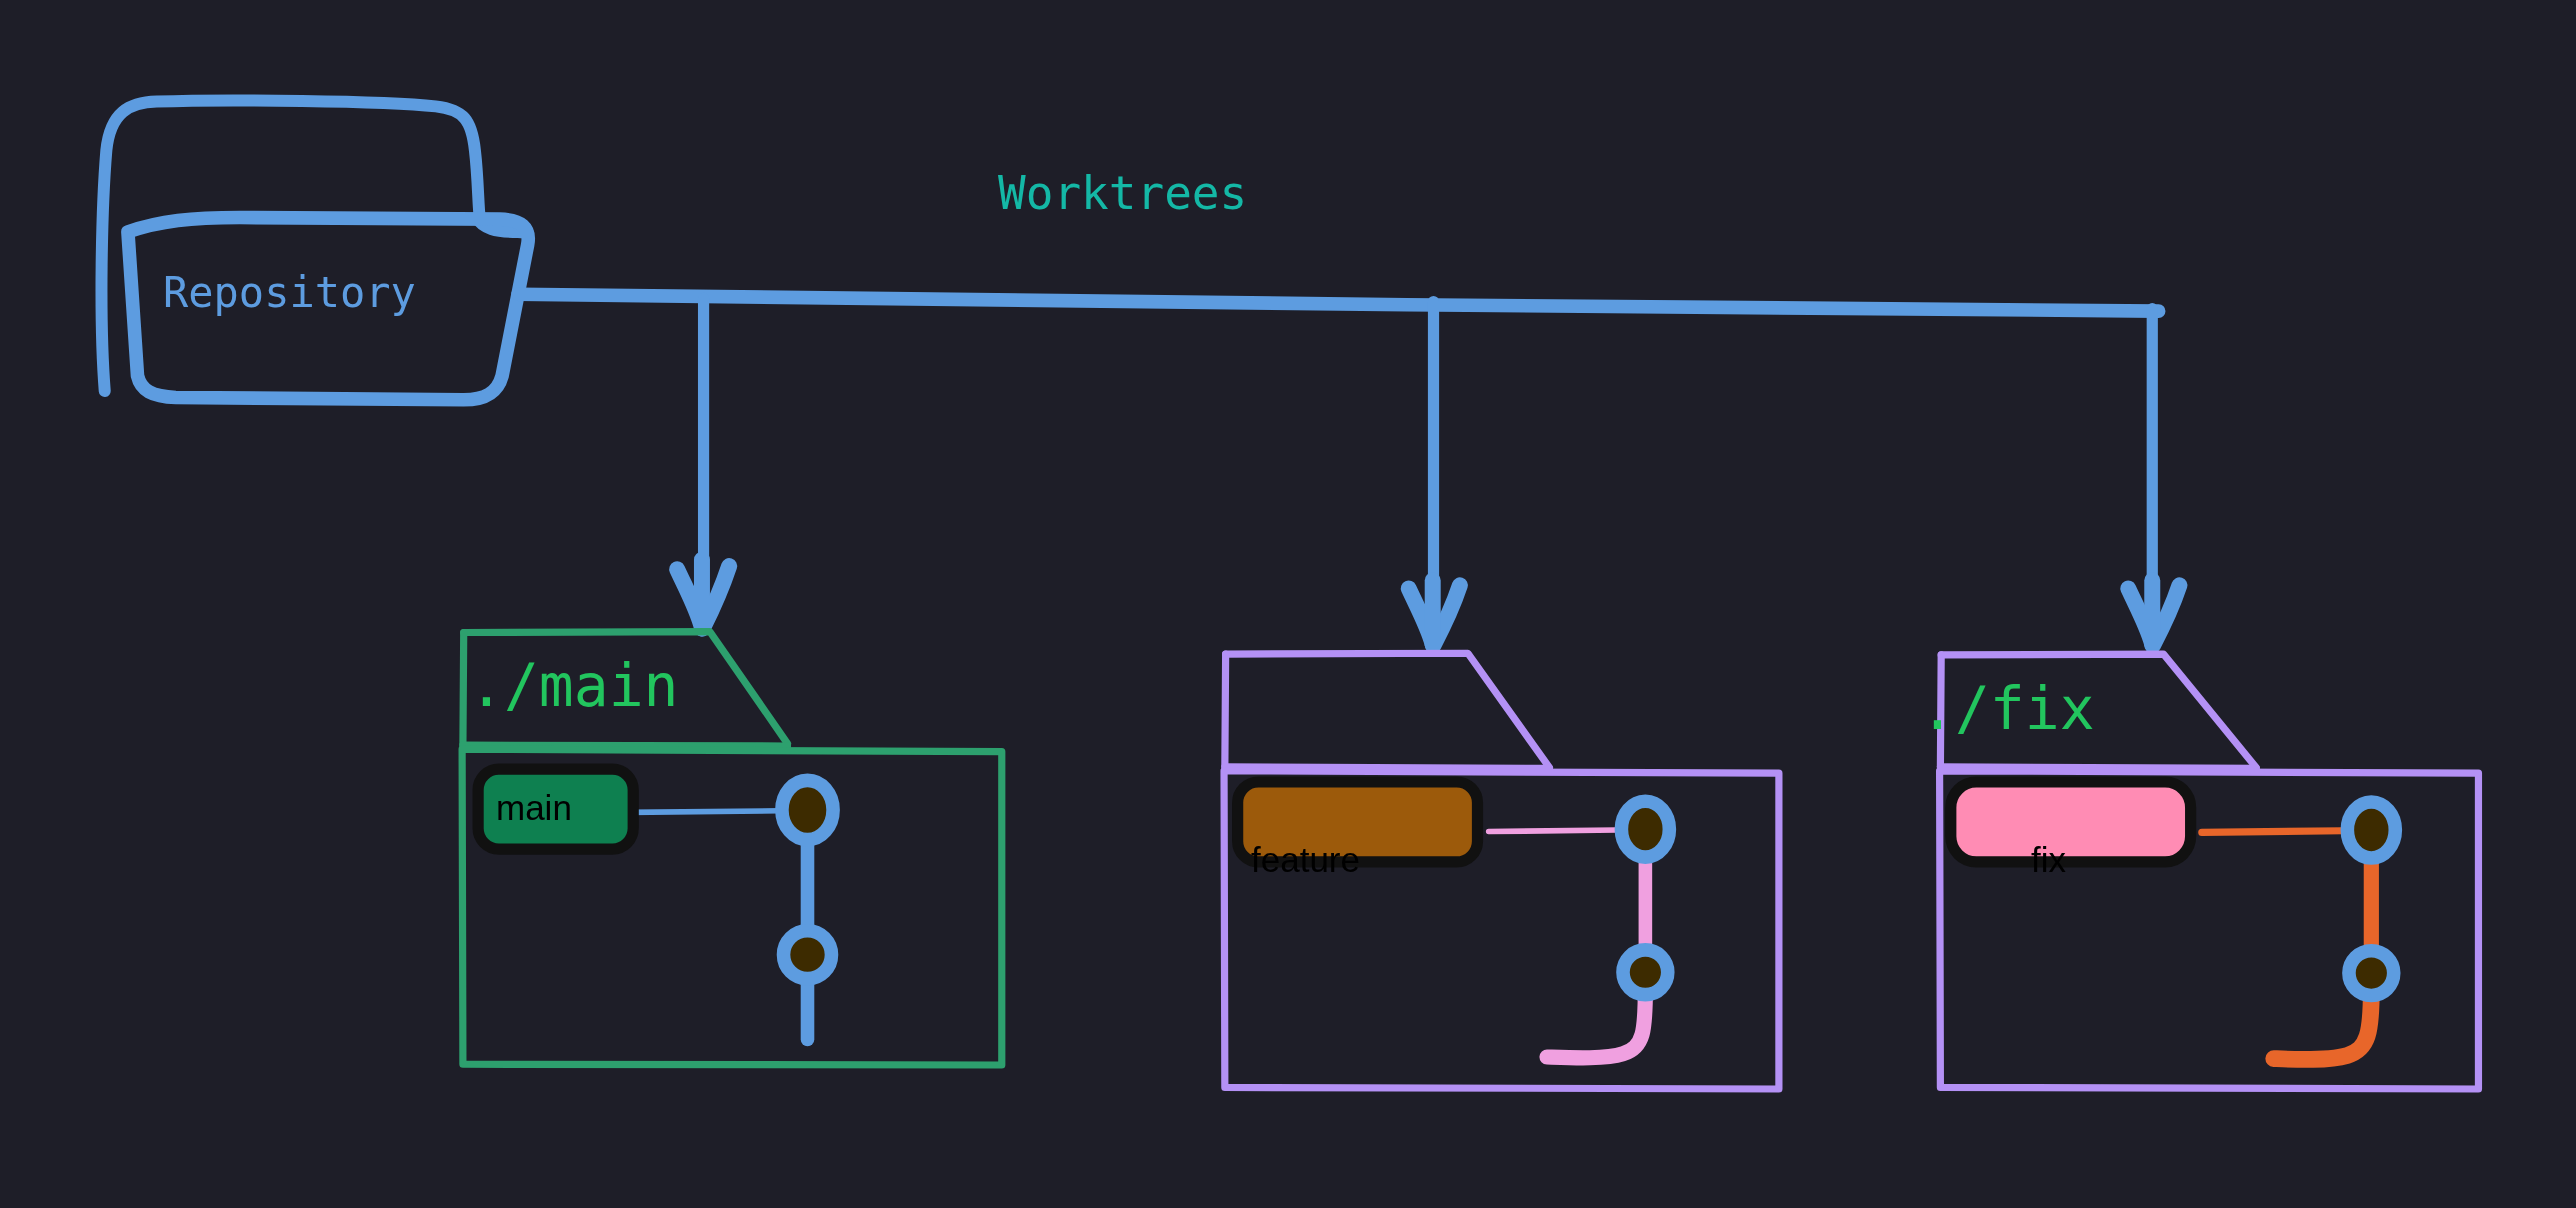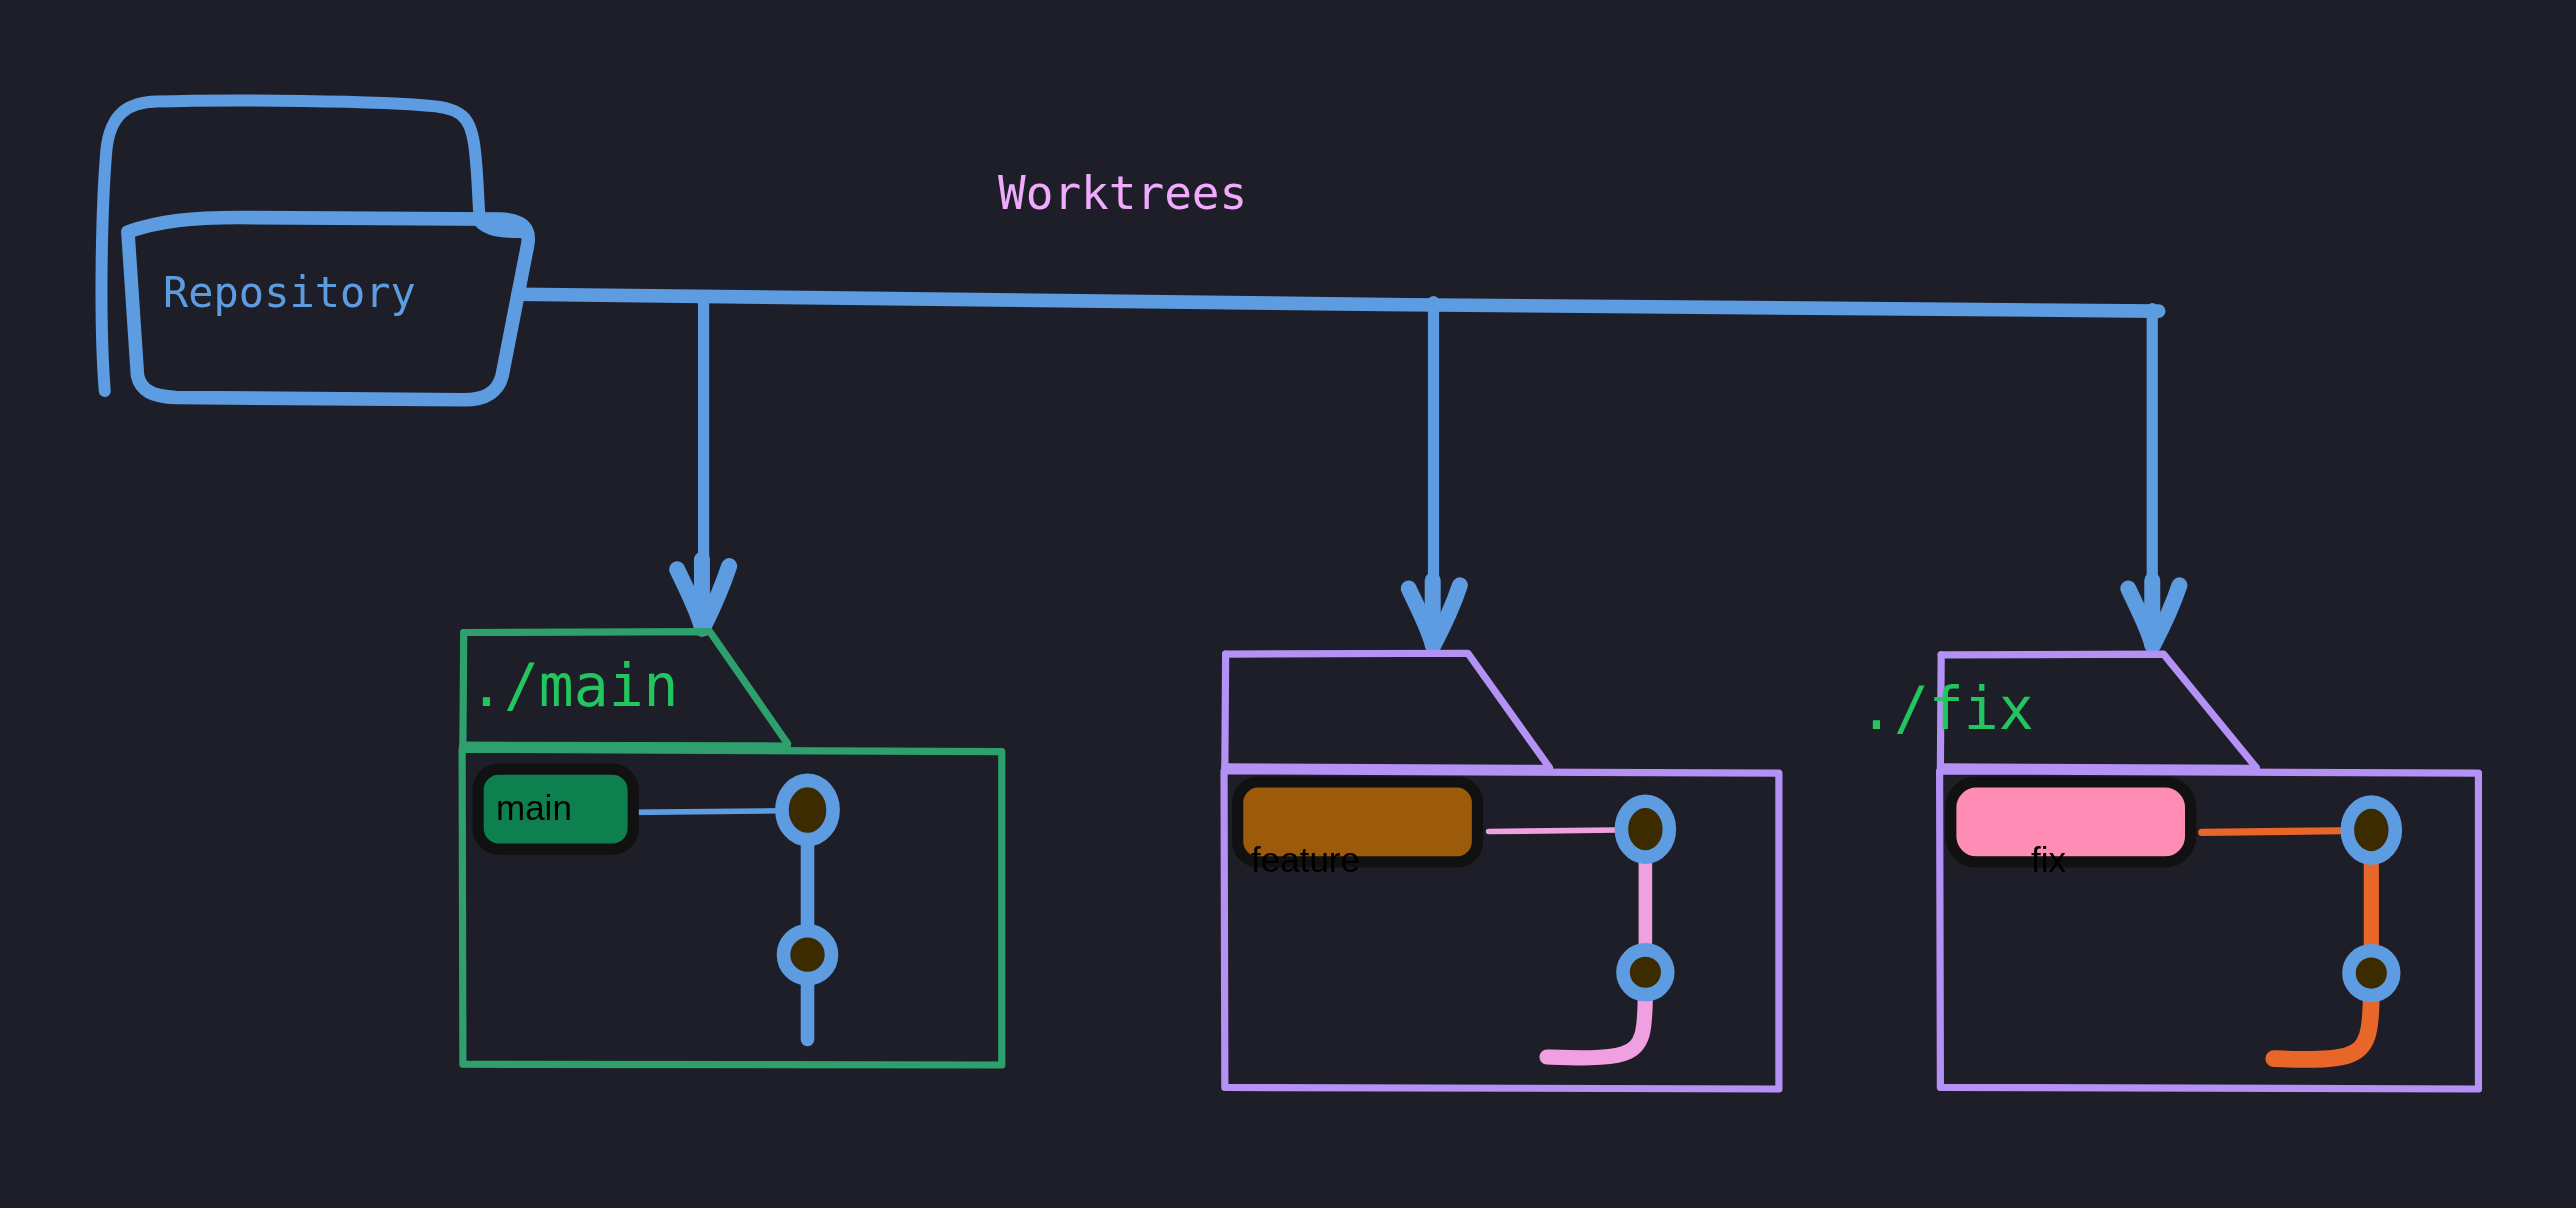--- a/index.html
+++ b/index.html
@@ -37,29 +37,29 @@
   #repo-label {
     left: 163px;
     top: 272px;
     font-size: 42px;
     color: #5d9ce0;
   }
   #worktrees-label {
     left: 998px;
     top: 170px;
     font-size: 46px;
-    color: #f0abfc;
+    color: #14b8a6;
   }
   .folder-title {
     font-size: 58px;
     color: #22c55e;
   }
   #title-main   { left: 469px;  top: 657px; }
   #title-feature{ left: 1230px; top: 678px; }
-  #title-fix    { left: 1859px; top: 680px; }
+  #title-fix    { left: 1920px; top: 680px; }
 
   .badge-text {
     font-family: Liberation Sans, sans-serif;
     font-size: 35px;
     color: #000000;
     white-space: pre;
     pointer-events: none;
     position: absolute;
     line-height: 1;
   }

